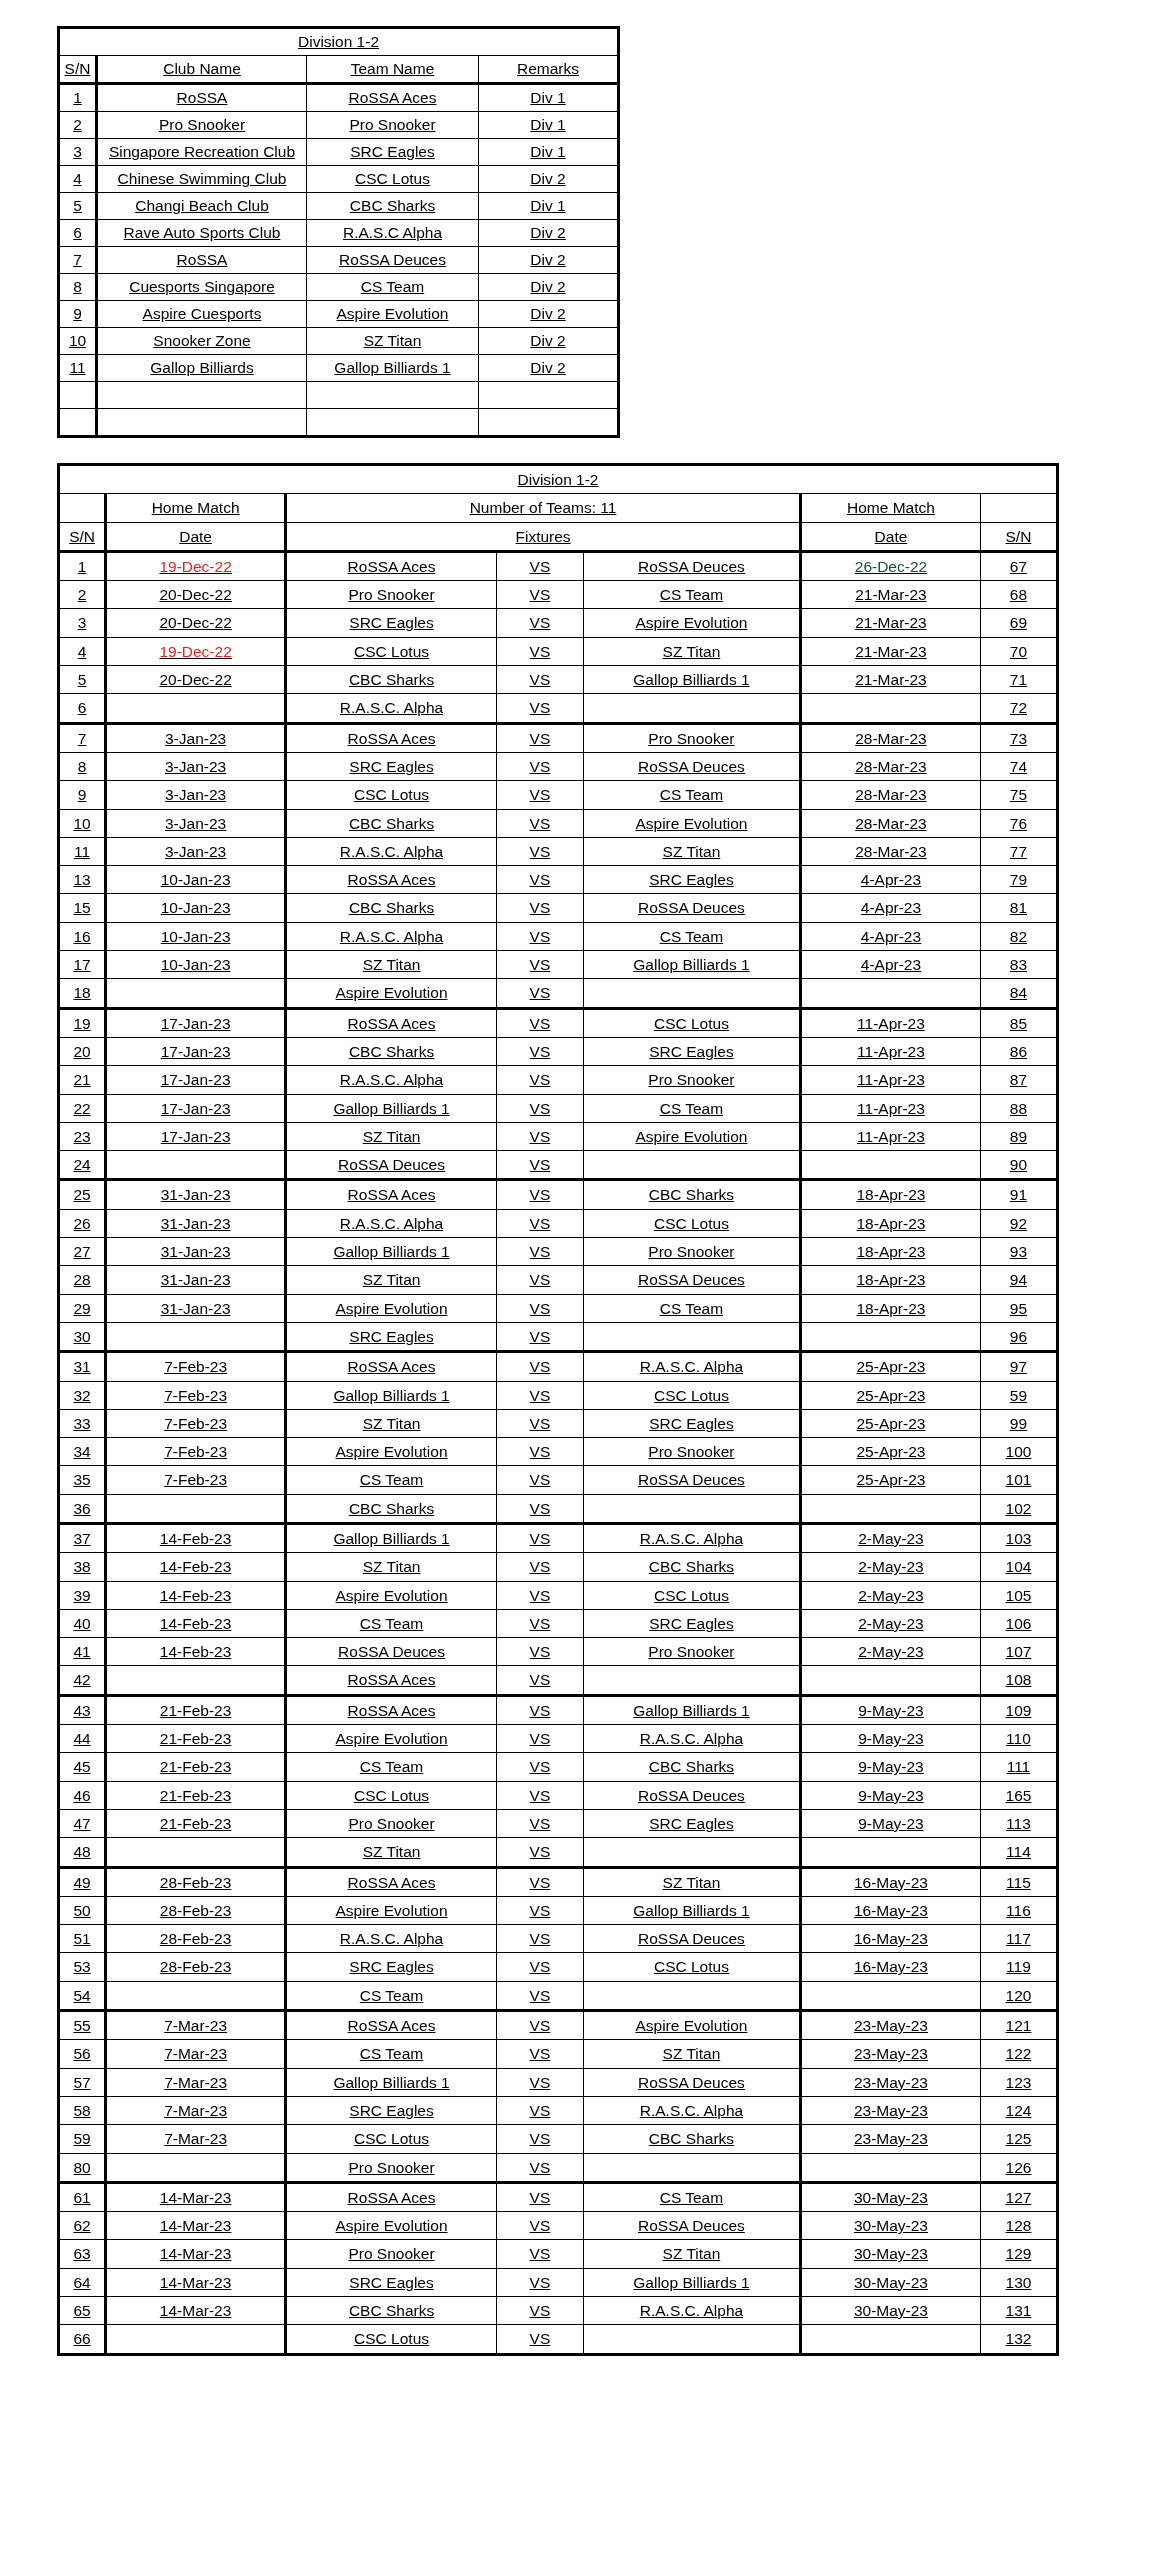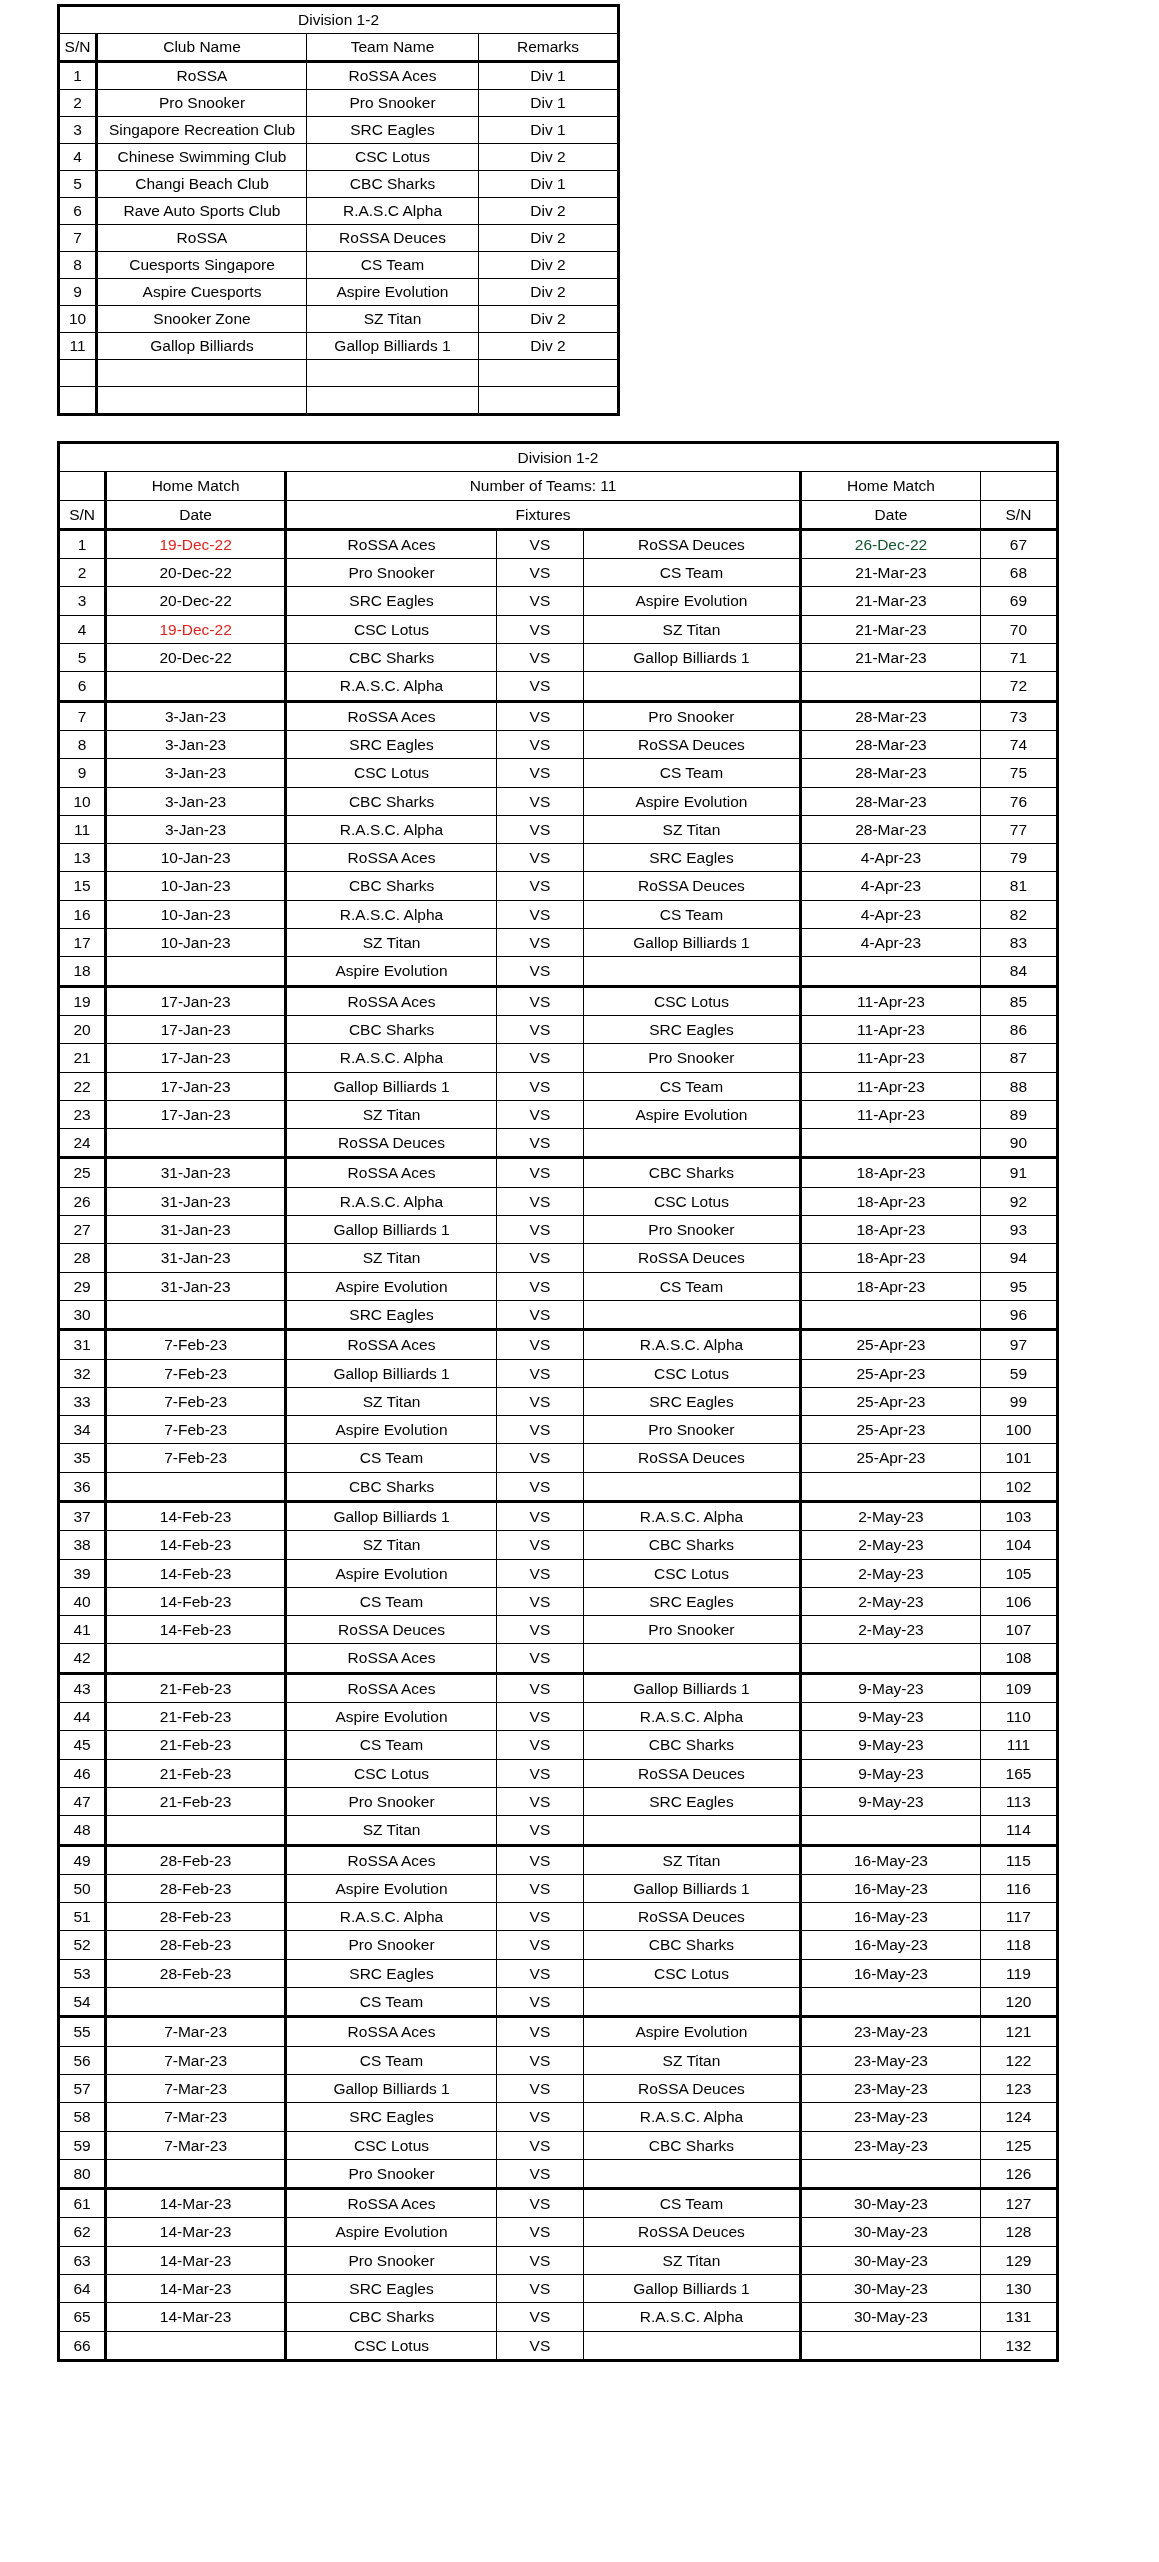--- a/index.html
+++ b/index.html
@@ -9,21 +9,22 @@
   }
   body {
     width: 1159px;
     font-family: "Liberation Sans", sans-serif;
     color: #000000;
     -webkit-font-smoothing: antialiased;
   }
   .page {
     width: 919px;
     box-sizing: border-box;
-    padding: 4px 0 30px 0;
+    padding: 26px 0 30px 0;
+    text-decoration: underline;
   }
 
   
   table.sheet {
     border-collapse: collapse;
     table-layout: fixed;
     background: #fff;
   }
   table.sheet td, table.sheet th {
     border: 1px solid #000;
@@ -640,29 +641,20 @@
         <tr>
           <td class="outer-left thick-right">51</td>
           <td class="thick-right">28-Feb-23</td>
           <td class="">R.A.S.C. Alpha</td>
           <td class="">VS</td>
           <td class="">RoSSA Deuces</td>
           <td class="thick-left">16-May-23</td>
           <td class="outer-right">117</td>
         </tr>
         <tr>
-          <td class="outer-left thick-right">52</td>
-          <td class="thick-right">28-Feb-23</td>
-          <td class="">Pro Snooker</td>
-          <td class="">VS</td>
-          <td class="">CBC Sharks</td>
-          <td class="thick-left">16-May-23</td>
-          <td class="outer-right">118</td>
-        </tr>
-        <tr>
           <td class="outer-left thick-right">53</td>
           <td class="thick-right">28-Feb-23</td>
           <td class="">SRC Eagles</td>
           <td class="">VS</td>
           <td class="">CSC Lotus</td>
           <td class="thick-left">16-May-23</td>
           <td class="outer-right">119</td>
         </tr>
         <tr>
           <td class="outer-left thick-right thick-bot">54</td>

